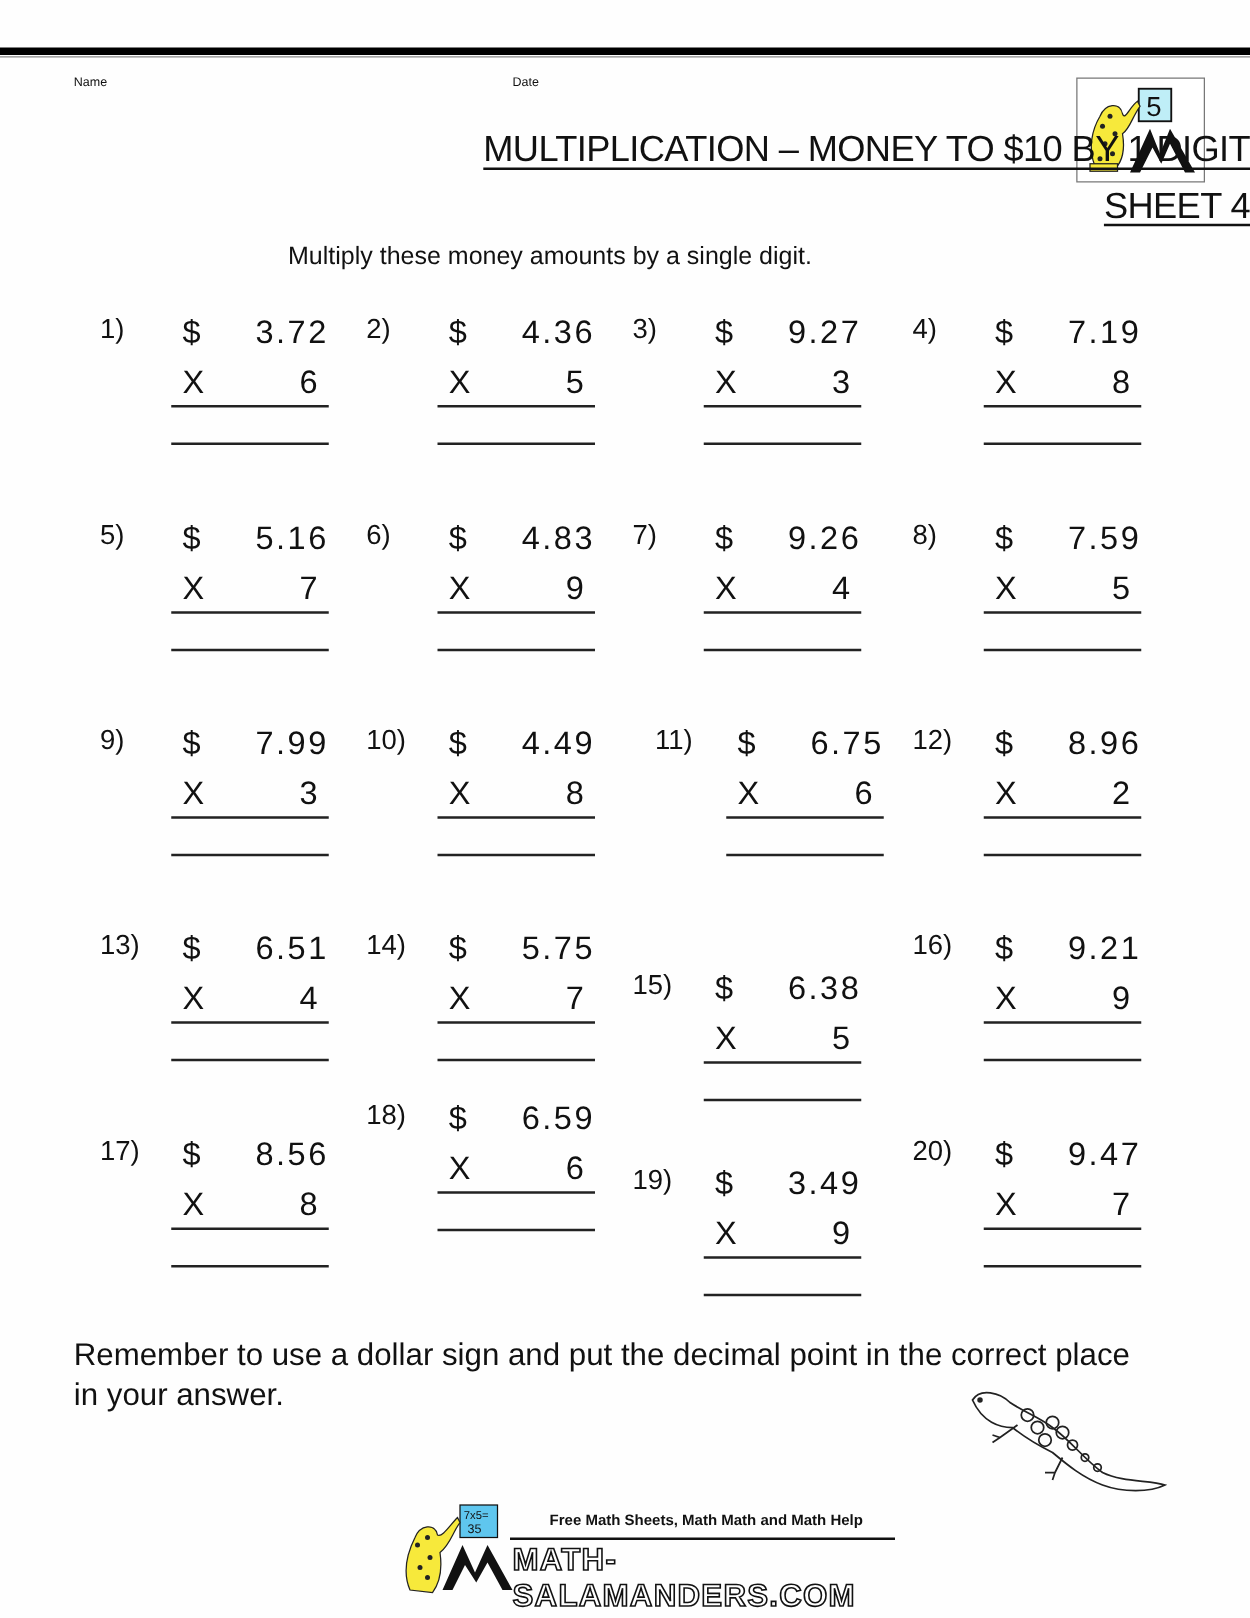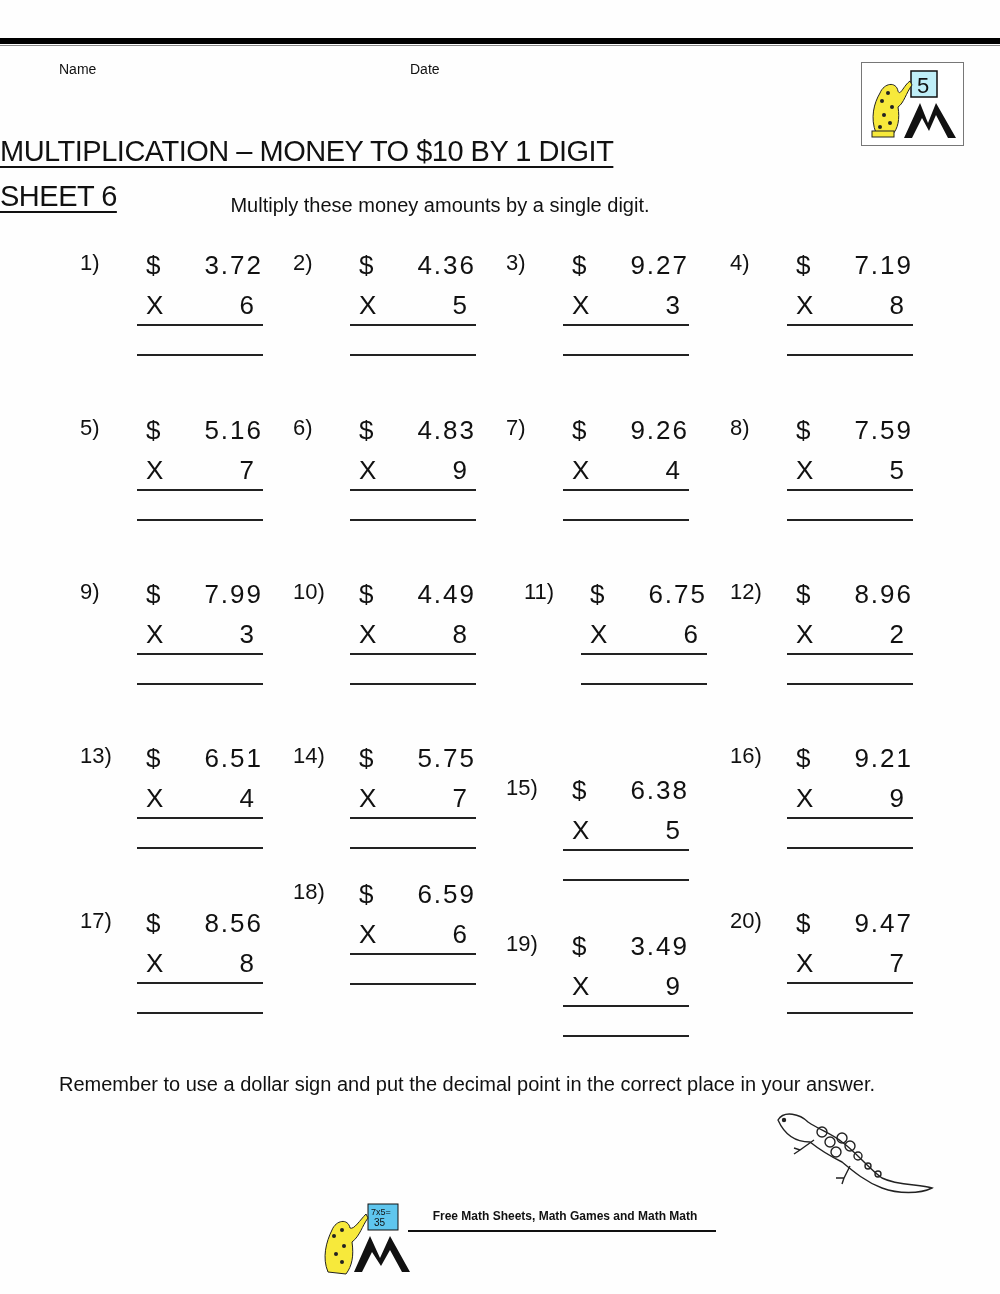--- a/index.html
+++ b/index.html
@@ -1,37 +1,37 @@
 <!DOCTYPE html>
 <html><head>
 <meta charset="utf-8">
 <style>
   html, body { margin: 0; padding: 0; background: #fefefe; }
   body { width: 1000px; height: 1294px; position: relative; overflow: hidden;
          font-family: "Liberation Sans", sans-serif; color: #111; }
   .topbar { position: absolute; left: 0; top: 38px; width: 1000px; height: 6px; background: #000; }
   .topbar2 { position: absolute; left: 0; top: 45px; width: 1000px; height: 1px; background: #888; }
-  .lbl { position: absolute; font-size: 14px; top: 61px; }
-  .title { position: absolute; left: 0; width: 1000px; text-align: left; font-size: 29px;
-           letter-spacing: -0.5px; margin-top: 31px; }
+  .lbl { position: absolute; font-size: 10px; top: 61px; }
+  .title { position: absolute; left: 0; width: 1000px; text-align: right; font-size: 29px;
+           letter-spacing: -0.5px; }
   .title span { text-decoration: underline; text-decoration-thickness: 2px; text-underline-offset: 5px; }
   .instr { position: absolute; left: 0; width: 880px; top: 194px; text-align: center; font-size: 20px; }
   .logo { position: absolute; left: 861px; top: 62px; width: 101px; height: 82px;
           border: 1px solid #777; background: #fff; }
   .prob { position: absolute; width: 210px; height: 150px; }
   .pnum { position: absolute; left: 0; top: 0; font-size: 22px; }
   .amt { position: absolute; left: 57px; top: 0; width: 126px; font-size: 26px; letter-spacing: 2px; }
   .amt .dollar { position: absolute; left: 9px; }
   .amt .val { position: absolute; right: 0; }
   .mul { position: absolute; left: 57px; top: 40px; width: 126px; height: 34px; font-size: 26px;
          border-bottom: 2px solid #222; }
   .mul .x { position: absolute; left: 9px; }
   .mul .m { position: absolute; right: 9px; }
   .ans { position: absolute; left: 57px; top: 104px; width: 126px; height: 0; border-bottom: 2px solid #222; }
-  .remember { position: absolute; left: 59px; top: 1068px; width: 860px; font-size: 20px; line-height: 32px; }
+  .remember { position: absolute; left: 59px; top: 1068px; width: 860px; font-size: 25px; line-height: 32px; }
   .footer { position: absolute; left: 320px; top: 1200px; width: 400px; height: 80px; }
   .footer .tag { position: absolute; left: 100px; top: 9px; width: 290px; text-align: center;
                  font-size: 12px; font-weight: bold; }
   .footer .rule { position: absolute; left: 88px; top: 30px; width: 308px; height: 2px; background: #111; }
   .footer .site { position: absolute; left: 90px; top: 34px; font-size: 25px; font-weight: bold;
                   letter-spacing: 1px; color: #fff;
                   -webkit-text-stroke: 1.3px #111; }
   .sal { position: absolute; left: 770px; top: 1112px; width: 170px; height: 86px; }
 </style>
 </head>
@@ -53,21 +53,21 @@
       <circle cx="26" cy="30" r="2" fill="#222"></circle>
     <circle cx="30" cy="44" r="2" fill="#222"></circle>
       <circle cx="22" cy="52" r="2" fill="#222"></circle>
     <circle cx="28" cy="60" r="2" fill="#222"></circle>
       <circle cx="18" cy="64" r="2" fill="#222"></circle>
     <rect x="10" y="68" width="22" height="6" fill="#f7e93b" stroke="#222" stroke-width="1"></rect>
   </svg>
 </div>
 
 <div class="title" style="top:104px"><span>MULTIPLICATION – MONEY TO $10 BY 1 DIGIT</span></div>
-<div class="title" style="top:149px"><span>SHEET 6</span></div>
+<div class="title" style="top:149px"><span>SHEET 4</span></div>
 <div class="instr">Multiply these money amounts by a single digit.</div>
 
 <div id="grid">
     <div class="prob" style="left: 80px; top: 250px;">
       <div class="pnum">1)</div>
       <div class="amt">
         <span class="dollar">$</span>
         <span class="val">3.72</span>
       </div>
       <div class="mul">
@@ -331,15 +331,16 @@
     <text x="51" y="15" font-size="9" font-family="Liberation Sans, sans-serif" fill="#111">7x5=</text>
     <text x="54" y="26" font-size="10" font-family="Liberation Sans, sans-serif" fill="#111">35</text>
     <path d="M34 72 L50 36 L60 58 L70 36 L90 72 L82 72 L70 50 L61 66 L52 52 L42 72 Z" fill="#111"></path>
     <path d="M8 72 C2 58 6 42 12 30 C16 20 28 18 30 28 C34 30 40 20 46 14 L48 18 C42 26 40 36 32 42 C34 56 32 66 26 74 Z" fill="#f7e93b" stroke="#222" stroke-width="1"></path>
     <circle cx="14" cy="36" r="2" fill="#222"></circle>
       <circle cx="22" cy="30" r="2" fill="#222"></circle>
     <circle cx="24" cy="46" r="2" fill="#222"></circle>
       <circle cx="16" cy="54" r="2" fill="#222"></circle>
     <circle cx="22" cy="62" r="2" fill="#222"></circle>
   </svg>
-  <div class="tag">Free Math Sheets, Math Games and Math Math</div>
+  <div class="tag">Free Math Sheets, Math Math and Math Help</div>
   <div class="rule"></div>
+  <div class="site">MATH-SALAMANDERS.COM</div>
 </div>
 
 </body></html>

